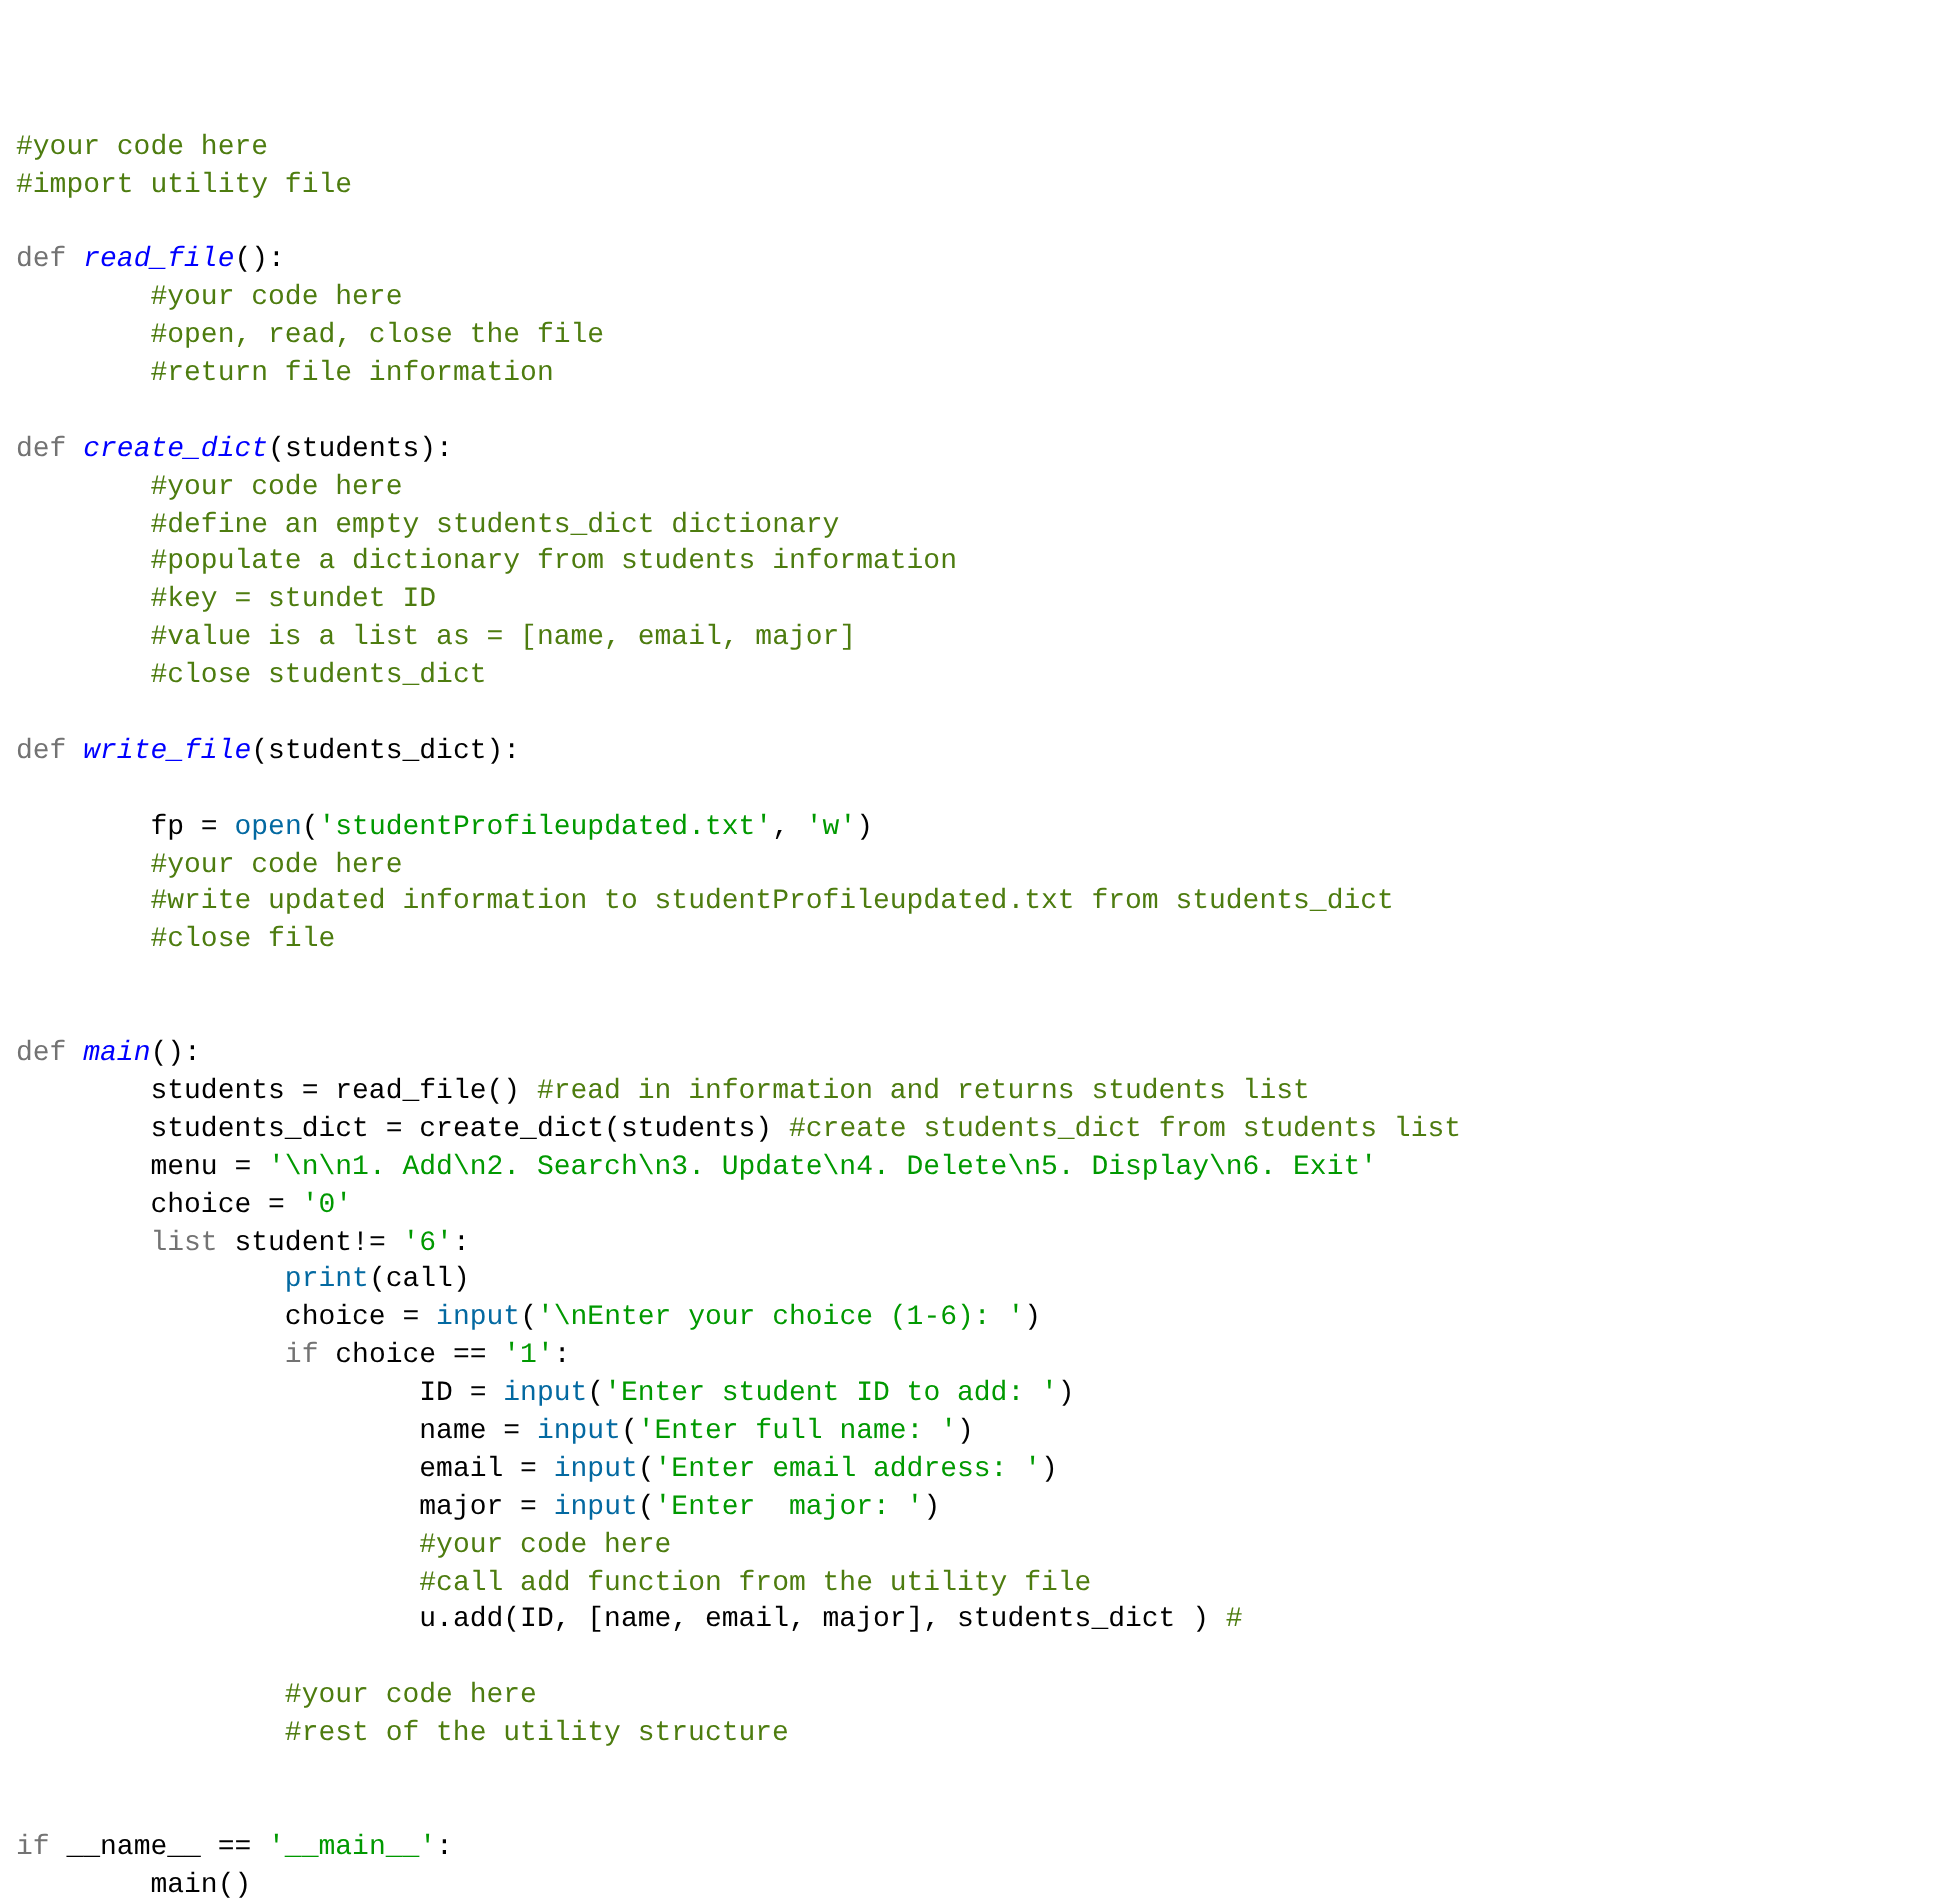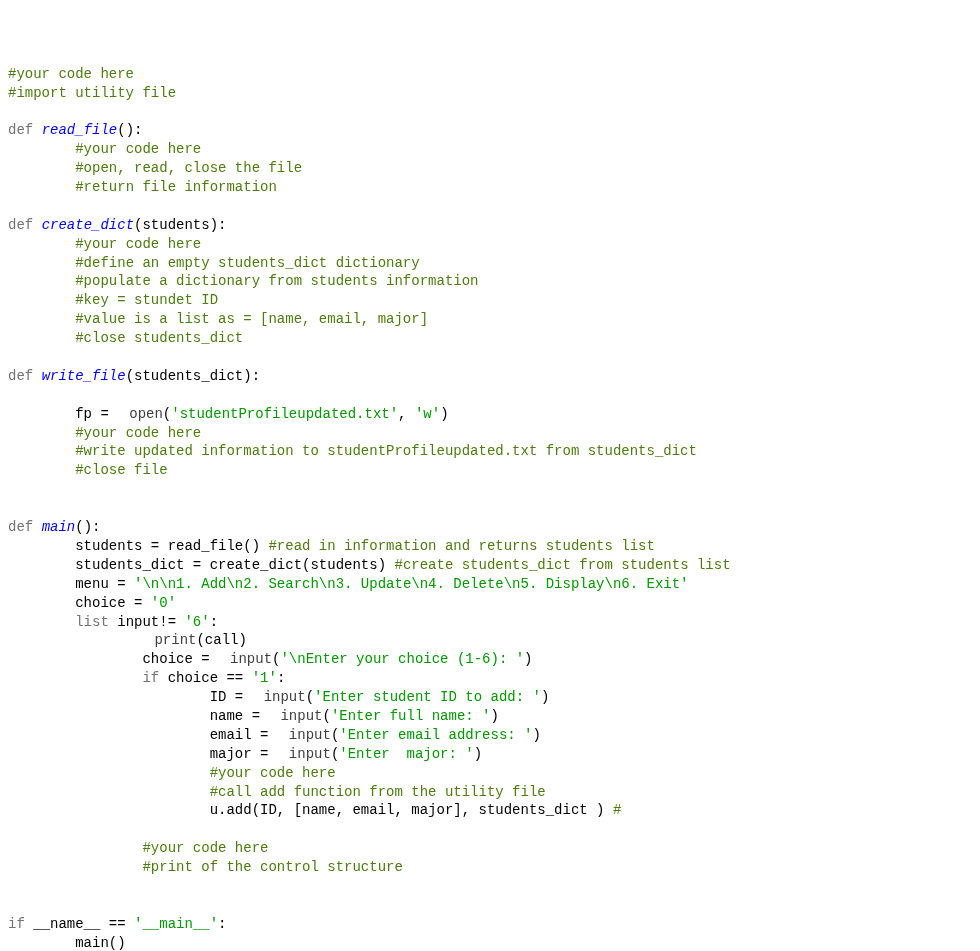--- a/index.html
+++ b/index.html
@@ -7,21 +7,21 @@
     padding: 8px;
     font-family: "Courier New", monospace;
     font-size: 14px;
     line-height: 1.35;
     background: #ffffff;
     color: #000000;
     white-space: pre;
   }
   .kw { color: #737373; }      
   .fn { color: #0000ff; font-style: italic; }      
-  .call { color: #404040; margin-left: 12px; }    
+  .call { color: #0369a1; }    
   .str { color: #009900; }     
   .com { color: #4d7c0f; } 
 </style>
 </head>
 <body>
 
 
 <div><span class="com">#your code here</span>
 <span class="com">#import utility file</span>
 
@@ -44,33 +44,33 @@
 <span>        </span><span class="com">#your code here</span>
 <span>        </span><span class="com">#write updated information to studentProfileupdated.txt from students_dict</span>
 <span>        </span><span class="com">#close file</span>
 
 
 <span class="kw">def</span> <span class="fn">main</span><span>():</span>
 <span>        </span><span>students = read_file() </span><span class="com">#read in information and returns students list</span>
 <span>        </span><span>students_dict = create_dict(students) </span><span class="com">#create students_dict from students list</span>
 <span>        </span><span>menu = </span><span class="str">'\n\n1. Add\n2. Search\n3. Update\n4. Delete\n5. Display\n6. Exit'</span>
 <span>        </span><span>choice = </span><span class="str">'0'</span>
-<span>        </span><span class="kw">list</span><span> input!= </span><span class="str">'6'</span><span>:</span>
+<span>        </span><span class="kw">list</span><span> student!= </span><span class="str">'6'</span><span>:</span>
 <span>                </span><span class="call">print</span><span>(call)</span>
 <span>                </span><span>choice = </span><span class="call">input</span><span>(</span><span class="str">'\nEnter your choice (1-6): '</span><span>)</span>
 <span>                </span><span class="kw">if</span><span> choice == </span><span class="str">'1'</span><span>:</span>
 <span>                        </span><span>ID = </span><span class="call">input</span><span>(</span><span class="str">'Enter student ID to add: '</span><span>)</span>
 <span>                        </span><span>name = </span><span class="call">input</span><span>(</span><span class="str">'Enter full name: '</span><span>)</span>
 <span>                        </span><span>email = </span><span class="call">input</span><span>(</span><span class="str">'Enter email address: '</span><span>)</span>
 <span>                        </span><span>major = </span><span class="call">input</span><span>(</span><span class="str">'Enter  major: '</span><span>)</span>
 <span>                        </span><span class="com">#your code here</span>
 <span>                        </span><span class="com">#call add function from the utility file</span>
 <span>                        </span><span>u.add(ID, [name, email, major], students_dict ) </span><span class="com">#</span>
 
 <span>                </span><span class="com">#your code here</span>
-<span>                </span><span class="com">#print of the control structure</span>
+<span>                </span><span class="com">#rest of the utility structure</span>
 
 
 <span class="kw">if</span><span> __name__ == </span><span class="str">'__main__'</span><span>:</span>
 <span>        </span><span>main()</span></div>
 
 
 
 
 </body></html>

